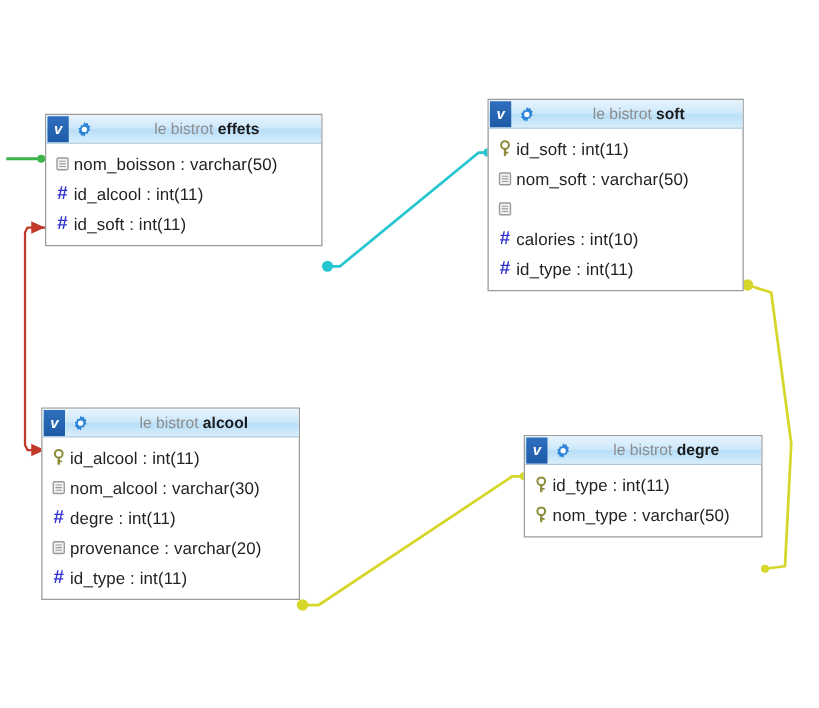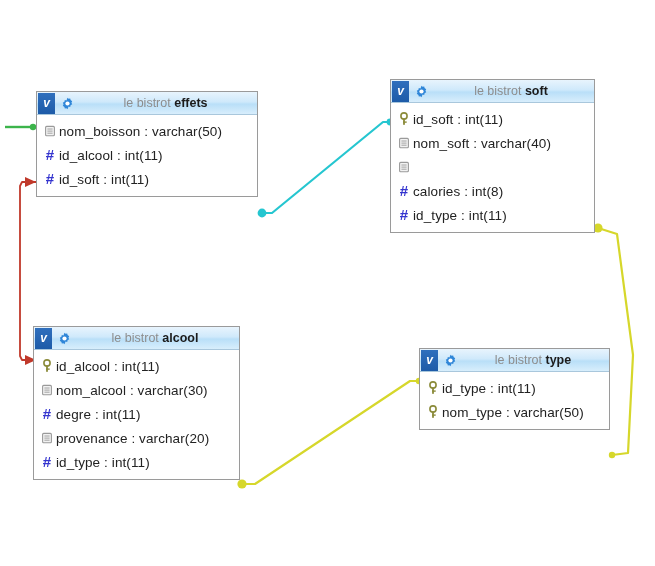--- a/index.html
+++ b/index.html
@@ -210,33 +210,33 @@
         </svg>
         <span class="field-text">id_soft : int(11)</span>
       </div>
       <div class="field">
         <svg class="field-icon" viewBox="0 0 12 14">
           <rect x="1.6" y="2.4" width="8.8" height="9.4" rx="1" fill="#f2f2f2" stroke="#9a9a9a" stroke-width="1.1"></rect>
           <line x1="3.4" y1="5" x2="8.6" y2="5" stroke="#9a9a9a" stroke-width="0.9"></line>
           <line x1="3.4" y1="7.1" x2="8.6" y2="7.1" stroke="#9a9a9a" stroke-width="0.9"></line>
           <line x1="3.4" y1="9.2" x2="8.6" y2="9.2" stroke="#9a9a9a" stroke-width="0.9"></line>
         </svg>
-        <span class="field-text">nom_soft : varchar(40)</span>
-      </div>
-      <div class="field">
-        <svg class="field-icon" viewBox="0 0 12 14">
-          <rect x="1.6" y="2.4" width="8.8" height="9.4" rx="1" fill="#f2f2f2" stroke="#9a9a9a" stroke-width="1.1"></rect>
-          <line x1="3.4" y1="5" x2="8.6" y2="5" stroke="#9a9a9a" stroke-width="0.9"></line>
-          <line x1="3.4" y1="7.1" x2="8.6" y2="7.1" stroke="#9a9a9a" stroke-width="0.9"></line>
-          <line x1="3.4" y1="9.2" x2="8.6" y2="9.2" stroke="#9a9a9a" stroke-width="0.9"></line>
-        </svg>
-      </div>
-      <div class="field">
-        <span class="hash-icon">#</span>
-        <span class="field-text">calories : int(8)</span>
+        <span class="field-text">nom_soft : varchar(50)</span>
+      </div>
+      <div class="field">
+        <svg class="field-icon" viewBox="0 0 12 14">
+          <rect x="1.6" y="2.4" width="8.8" height="9.4" rx="1" fill="#f2f2f2" stroke="#9a9a9a" stroke-width="1.1"></rect>
+          <line x1="3.4" y1="5" x2="8.6" y2="5" stroke="#9a9a9a" stroke-width="0.9"></line>
+          <line x1="3.4" y1="7.1" x2="8.6" y2="7.1" stroke="#9a9a9a" stroke-width="0.9"></line>
+          <line x1="3.4" y1="9.2" x2="8.6" y2="9.2" stroke="#9a9a9a" stroke-width="0.9"></line>
+        </svg>
+      </div>
+      <div class="field">
+        <span class="hash-icon">#</span>
+        <span class="field-text">calories : int(10)</span>
       </div>
       <div class="field">
         <span class="hash-icon">#</span>
         <span class="field-text">id_type : int(11)</span>
       </div>
     </div>
   </div>
 
   <div class="entity" id="entity-alcool">
     <div class="entity-header">
@@ -288,21 +288,21 @@
   </div>
 
   <div class="entity" id="entity-type">
     <div class="entity-header">
       <div class="badge-v">v</div>
       <svg class="gear-icon" viewBox="0 0 16 16">
         <path fill="#2f86d8" d="M8 0.8l1.3 1.5 2-0.5 0.5 2 2 1.3-1 1.9 1 1.9-2 1.3-0.5 2-2-0.5L8 15.2 6.7 13.7l-2 0.5-0.5-2-2-1.3 1-1.9-1-1.9 2-1.3 0.5-2 2 0.5z"></path>
         <circle cx="8" cy="8" r="2.6" fill="#ffffff"></circle>
       </svg>
       <div class="entity-title">
-        <span>le bistrot </span><b>type</b>
+        <span>le bistrot </span><b>degre</b>
       </div>
     </div>
     <div class="entity-body">
       <div class="field">
         <svg class="field-icon" viewBox="0 0 12 14">
           <circle cx="6" cy="4" r="3.1" fill="none" stroke="#8b8b3a" stroke-width="1.6"></circle>
           <rect x="5.1" y="6.5" width="1.8" height="6.3" fill="#8b8b3a"></rect>
           <rect x="5.1" y="9.4" width="3.6" height="1.4" fill="#8b8b3a"></rect>
         </svg>
         <span class="field-text">id_type : int(11)</span>

